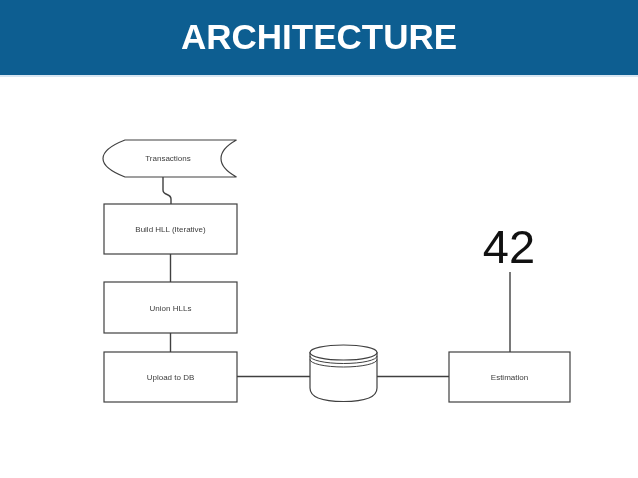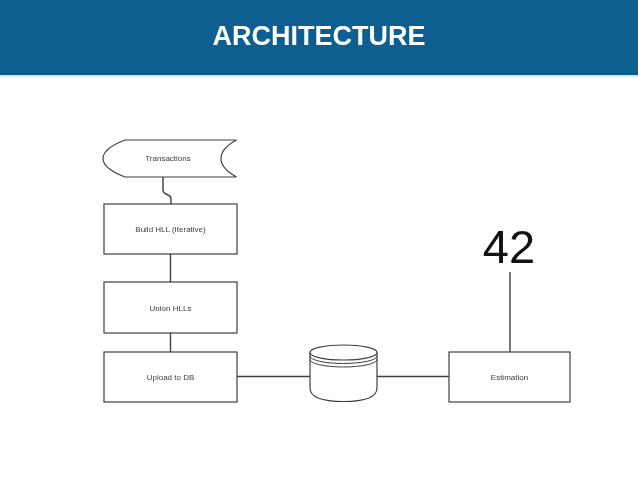--- a/index.html
+++ b/index.html
@@ -29,21 +29,21 @@
     height: 77px;
     background: var(--header-bg);
     border-bottom: 2px solid var(--header-underline);
     display: flex;
     align-items: center;
     justify-content: center;
   }
 
   .header .title {
     color: #ffffff;
-    font-size: 27px;
+    font-size: 35px;
     font-weight: bold;
     letter-spacing: 0px;
     line-height: 1;
     padding-bottom: 2px;
   }
 
   .diagram-svg {
     position: absolute;
     top: 0; left: 0;
     width: 638px;

